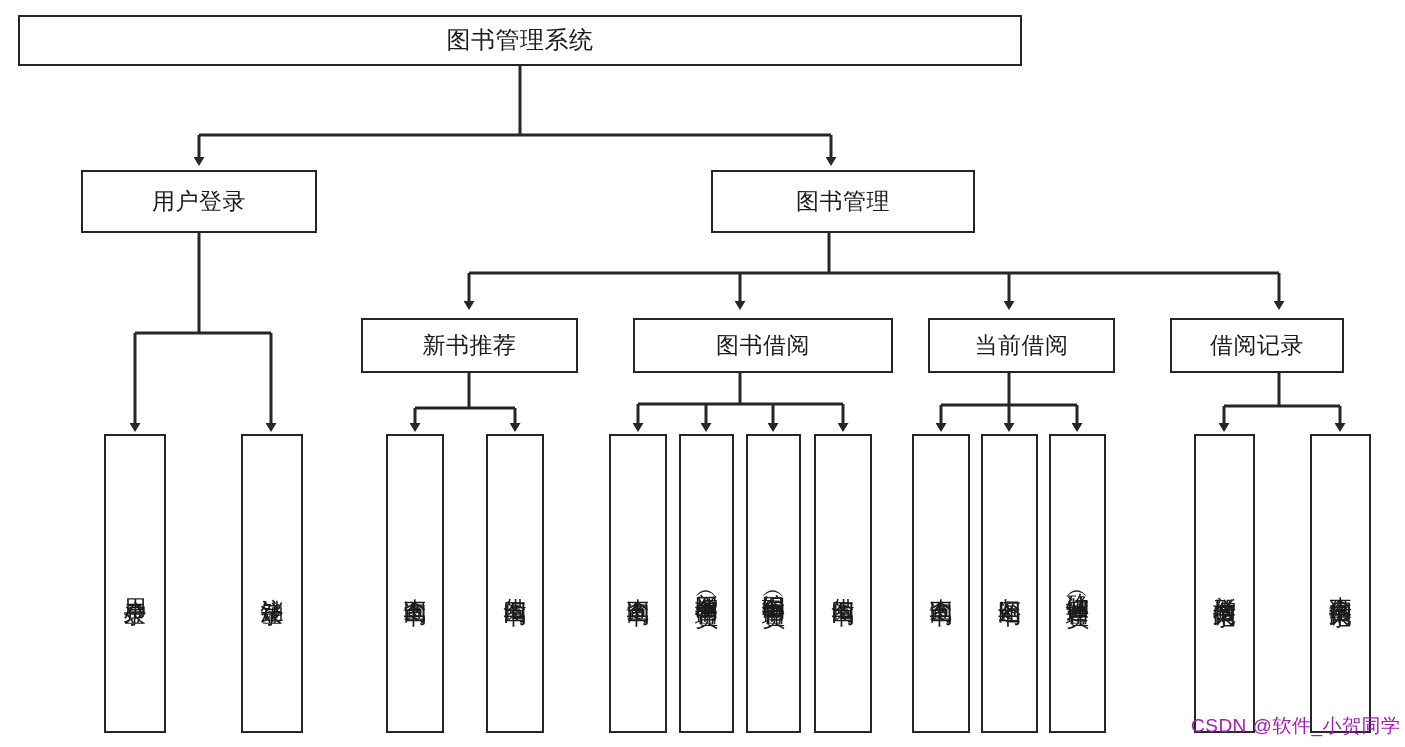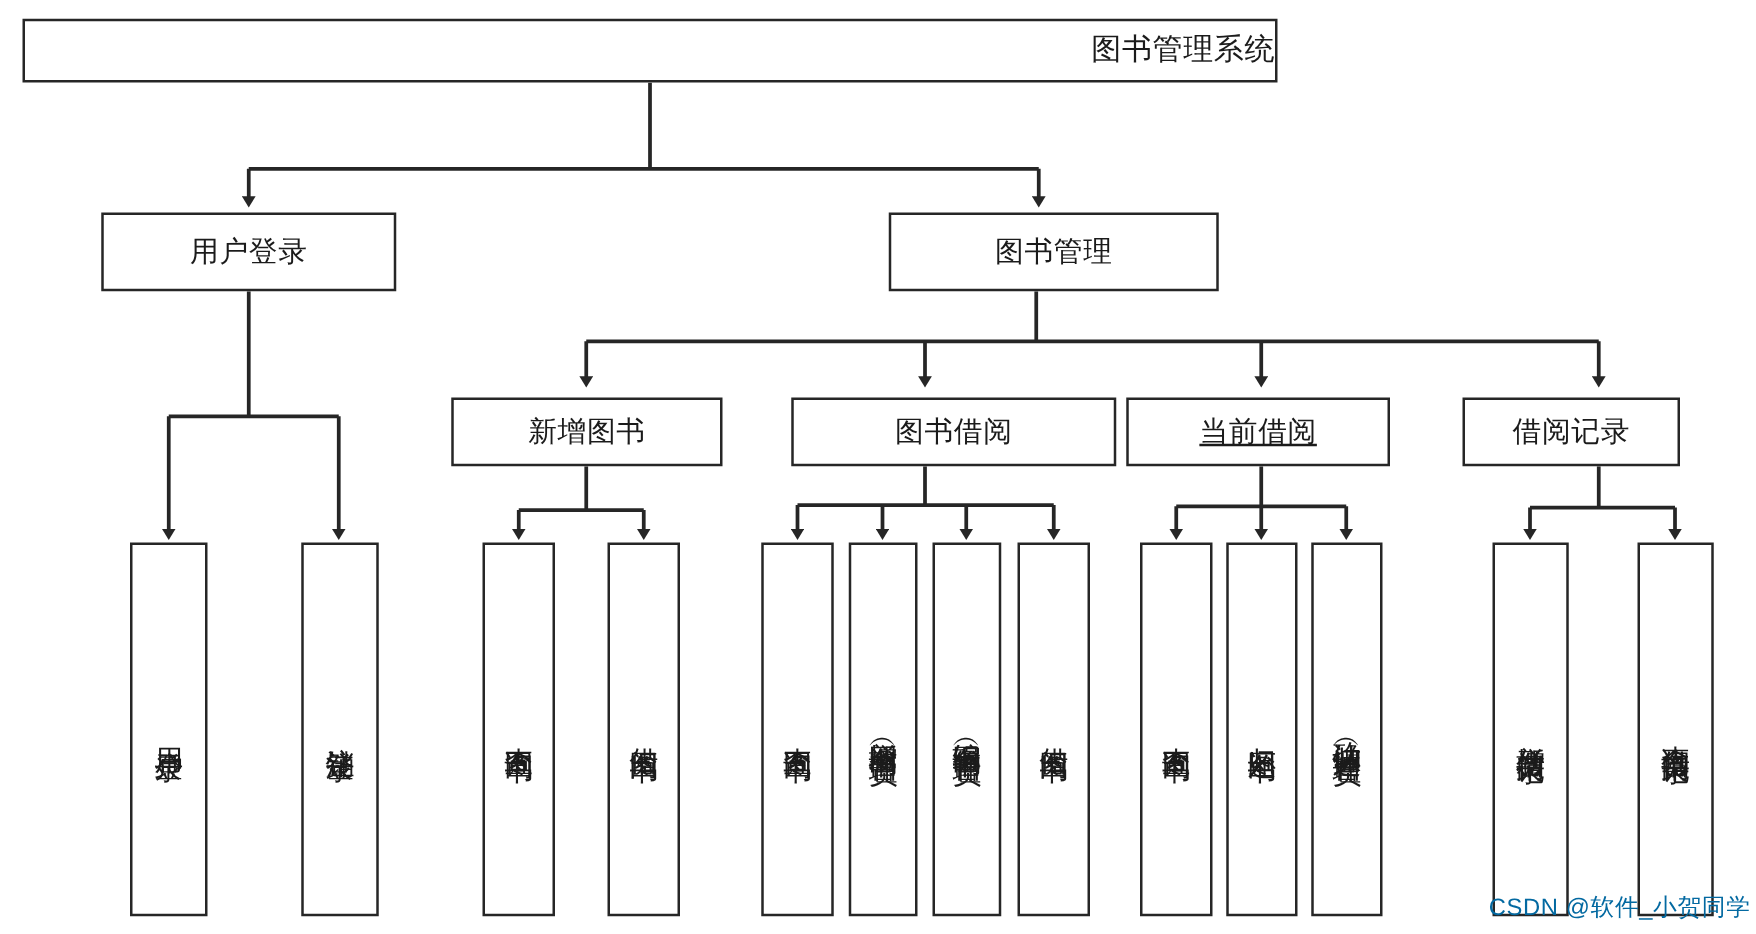--- a/index.html
+++ b/index.html
@@ -36,35 +36,34 @@
     color: #1b1b1b;
   }
   .node-h {
     font-size: 23px;
     letter-spacing: 0.5px;
     line-height: 1.1;
     white-space: nowrap;
   }
   .node-root {
     font-size: 24px;
-    justify-content: flex-end;
   }
   .node-v {
     
     writing-mode: vertical-rl;
     text-orientation: upright;
     font-size: 23px;
     line-height: 1.18;
     letter-spacing: 2px;
     white-space: nowrap;
   }
   .watermark {
     position: absolute;
     font-size: 19px;
-    color: #0369a1;
+    color: #a21caf;
     white-space: nowrap;
     letter-spacing: 0.5px;
   }
 </style>
 </head>
 <body>
 
 <div id="canvas">
 
   <svg id="wires" viewBox="0 0 1405 747" width="1405" height="747">
@@ -122,26 +121,26 @@
   </div>
 
   <div class="node node-h" style="left:81px; top:170px; width:236px; height:63px;">
     <span>用户登录</span>
   </div>
   <div class="node node-h" style="left:711px; top:170px; width:264px; height:63px;">
     <span>图书管理</span>
   </div>
 
   <div class="node node-h" style="left:361px; top:318px; width:217px; height:55px;">
-    <span>新增图书</span>
+    <span>新书推荐</span>
   </div>
   <div class="node node-h" style="left:633px; top:318px; width:260px; height:55px;">
     <span>图书借阅</span>
   </div>
-  <div class="node node-h" style="left:901px; top:318px; width:211px; height:55px;text-decoration:underline;">
+  <div class="node node-h" style="left:928px; top:318px; width:187px; height:55px;">
     <span>当前借阅</span>
   </div>
   <div class="node node-h" style="left:1170px; top:318px; width:174px; height:55px;">
     <span>借阅记录</span>
   </div>
 
   <div class="node node-v" style="left:104px; top:434px; width:62px; height:299px;">
     <span>用户登录</span>
   </div>
   <div class="node node-v" style="left:241px; top:434px; width:62px; height:299px;">

